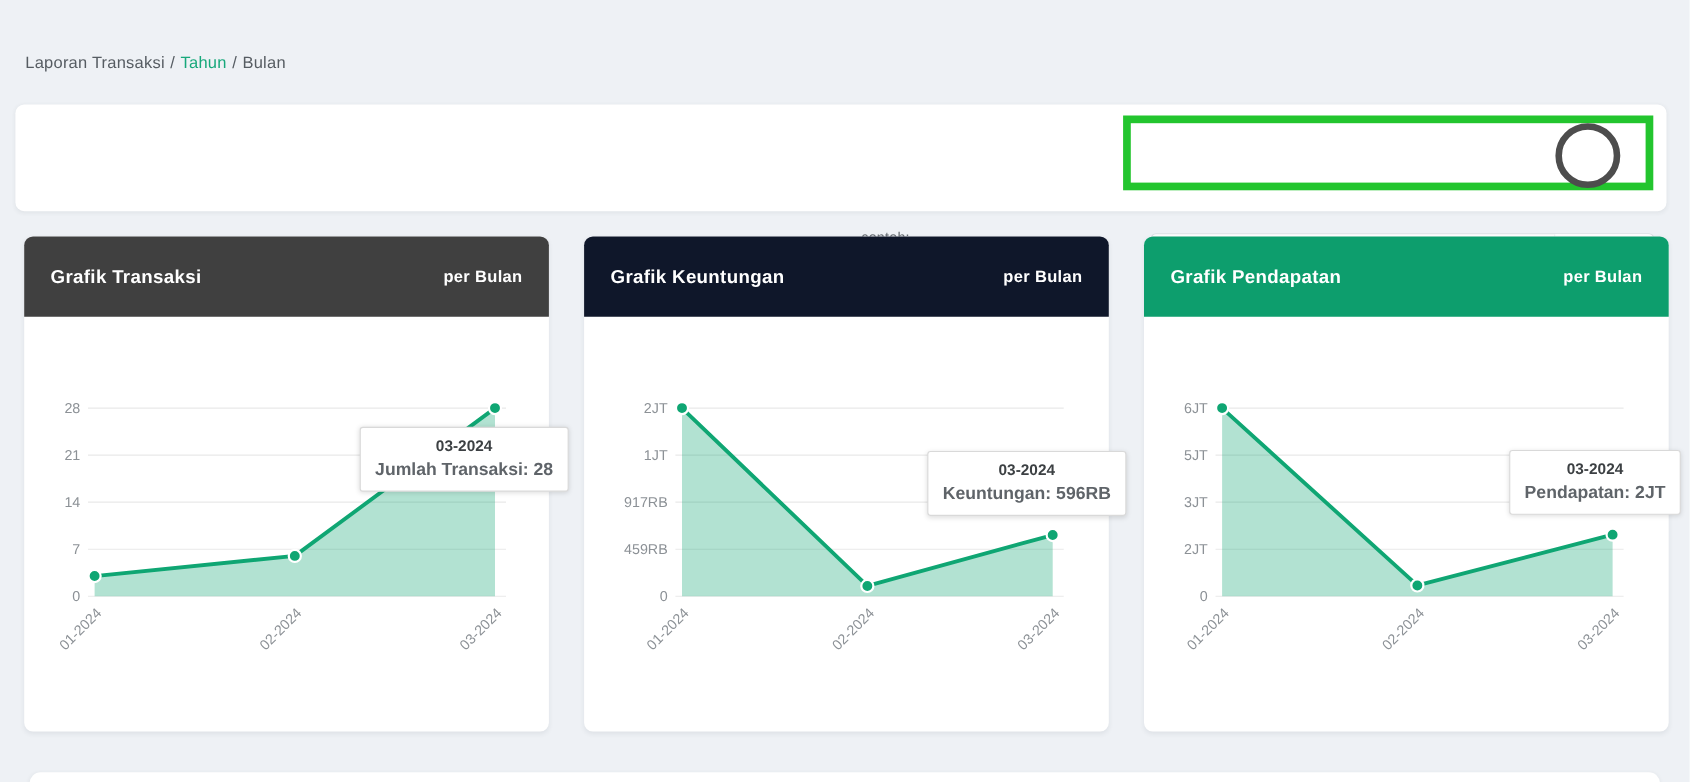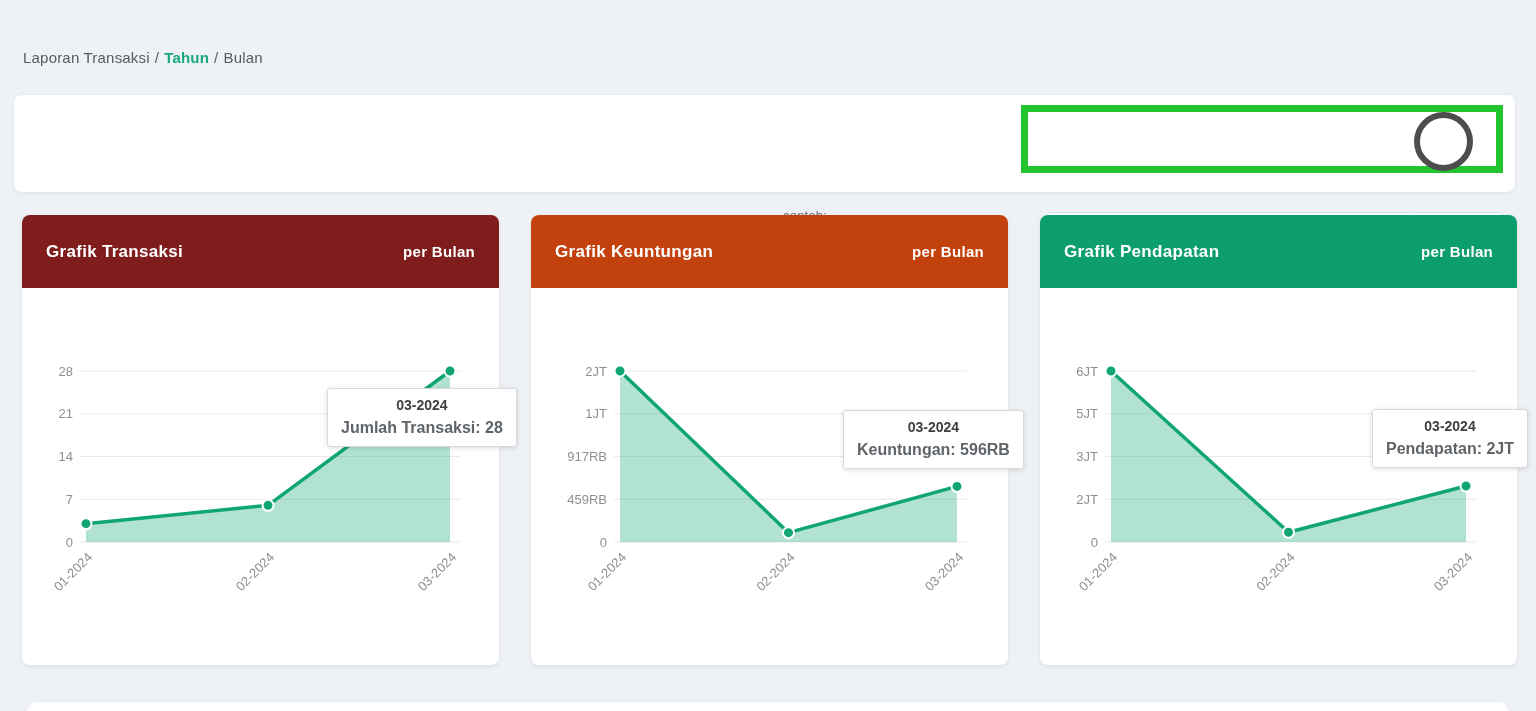--- a/index.html
+++ b/index.html
@@ -13,21 +13,21 @@
   .page-title{
     position:absolute;left:23px;top:19px;
     font-size:19px;font-weight:700;color:#22272B;letter-spacing:.2px;
   }
   .breadcrumb{
     position:absolute;left:23px;top:49px;
     font-size:15px;color:#565C62;letter-spacing:.2px;
   }
   .breadcrumb .sep{margin:0 5px;color:#565C62;}
   .breadcrumb .crumb{color:#565C62;text-decoration:none;}
-  .breadcrumb .crumb.link{cursor:pointer;font-weight:bold;}
+  .breadcrumb .crumb.link{cursor:pointer;}
   
   .search-card{
     position:absolute;left:14px;top:95px;width:1501px;height:97px;
     background:#fff;border-radius:8px;
     box-shadow:0 1px 4px rgba(40,50,60,.07);
   }
   .search-example{
     position:absolute;left:769px;top:111px;
     font-size:13px;line-height:19px;color:#686E74;letter-spacing:.2px;
   }
@@ -109,21 +109,21 @@
           <line x1="12.3" y1="12.3" x2="17" y2="17" stroke="#2B2B2B" stroke-width="2.4" stroke-linecap="round"></line>
         </svg>
       </button>
     </div>
   </div>
 
   <div class="annot-rect" style="border-color: rgb(35, 197, 46);"></div>
   <div class="annot-circle" style="border-color: rgb(77, 77, 77);"></div>
 
   <div class="card chart-card" style="left:22px">
-    <div class="card-header" style="background: #7f1d1d;">
+    <div class="card-header" style="background: #404040;">
       <span class="card-title">Grafik Transaksi</span>
       <span class="card-badge">per Bulan</span>
     </div>
     <svg class="chart-svg" width="477" height="300" viewBox="0 0 477 300">
         <g>
           <line x1="58" x2="438" y1="71" y2="71" stroke="#E9E9E9" stroke-width="1"></line>
           <line x1="58" x2="438" y1="113.75" y2="113.75" stroke="#E9E9E9" stroke-width="1"></line>
           <line x1="58" x2="438" y1="156.5" y2="156.5" stroke="#E9E9E9" stroke-width="1"></line>
           <line x1="58" x2="438" y1="199.25" y2="199.25" stroke="#E9E9E9" stroke-width="1"></line>
           <line x1="58" x2="438" y1="242" y2="242" stroke="#E9E9E9" stroke-width="1"></line>
@@ -148,21 +148,21 @@
           <text transform="translate(435,258) rotate(-45)" text-anchor="end">03-2024</text>
         </g>
       </svg>
     <div class="chart-tooltip" style="left:305px;top:173px">
       <div class="tt-title">03-2024</div>
       <div class="tt-text">Jumlah Transaksi: 28</div>
     </div>
   </div>
 
   <div class="card chart-card" style="left:531px">
-    <div class="card-header" style="background: #c2410c;">
+    <div class="card-header" style="background: #0f172a;">
       <span class="card-title">Grafik Keuntungan</span>
       <span class="card-badge">per Bulan</span>
     </div>
     <svg class="chart-svg" width="477" height="300" viewBox="0 0 477 300">
         <g>
           <line x1="83" x2="436" y1="71" y2="71" stroke="#E9E9E9" stroke-width="1"></line>
           <line x1="83" x2="436" y1="113.75" y2="113.75" stroke="#E9E9E9" stroke-width="1"></line>
           <line x1="83" x2="436" y1="156.5" y2="156.5" stroke="#E9E9E9" stroke-width="1"></line>
           <line x1="83" x2="436" y1="199.25" y2="199.25" stroke="#E9E9E9" stroke-width="1"></line>
           <line x1="83" x2="436" y1="242" y2="242" stroke="#E9E9E9" stroke-width="1"></line>

